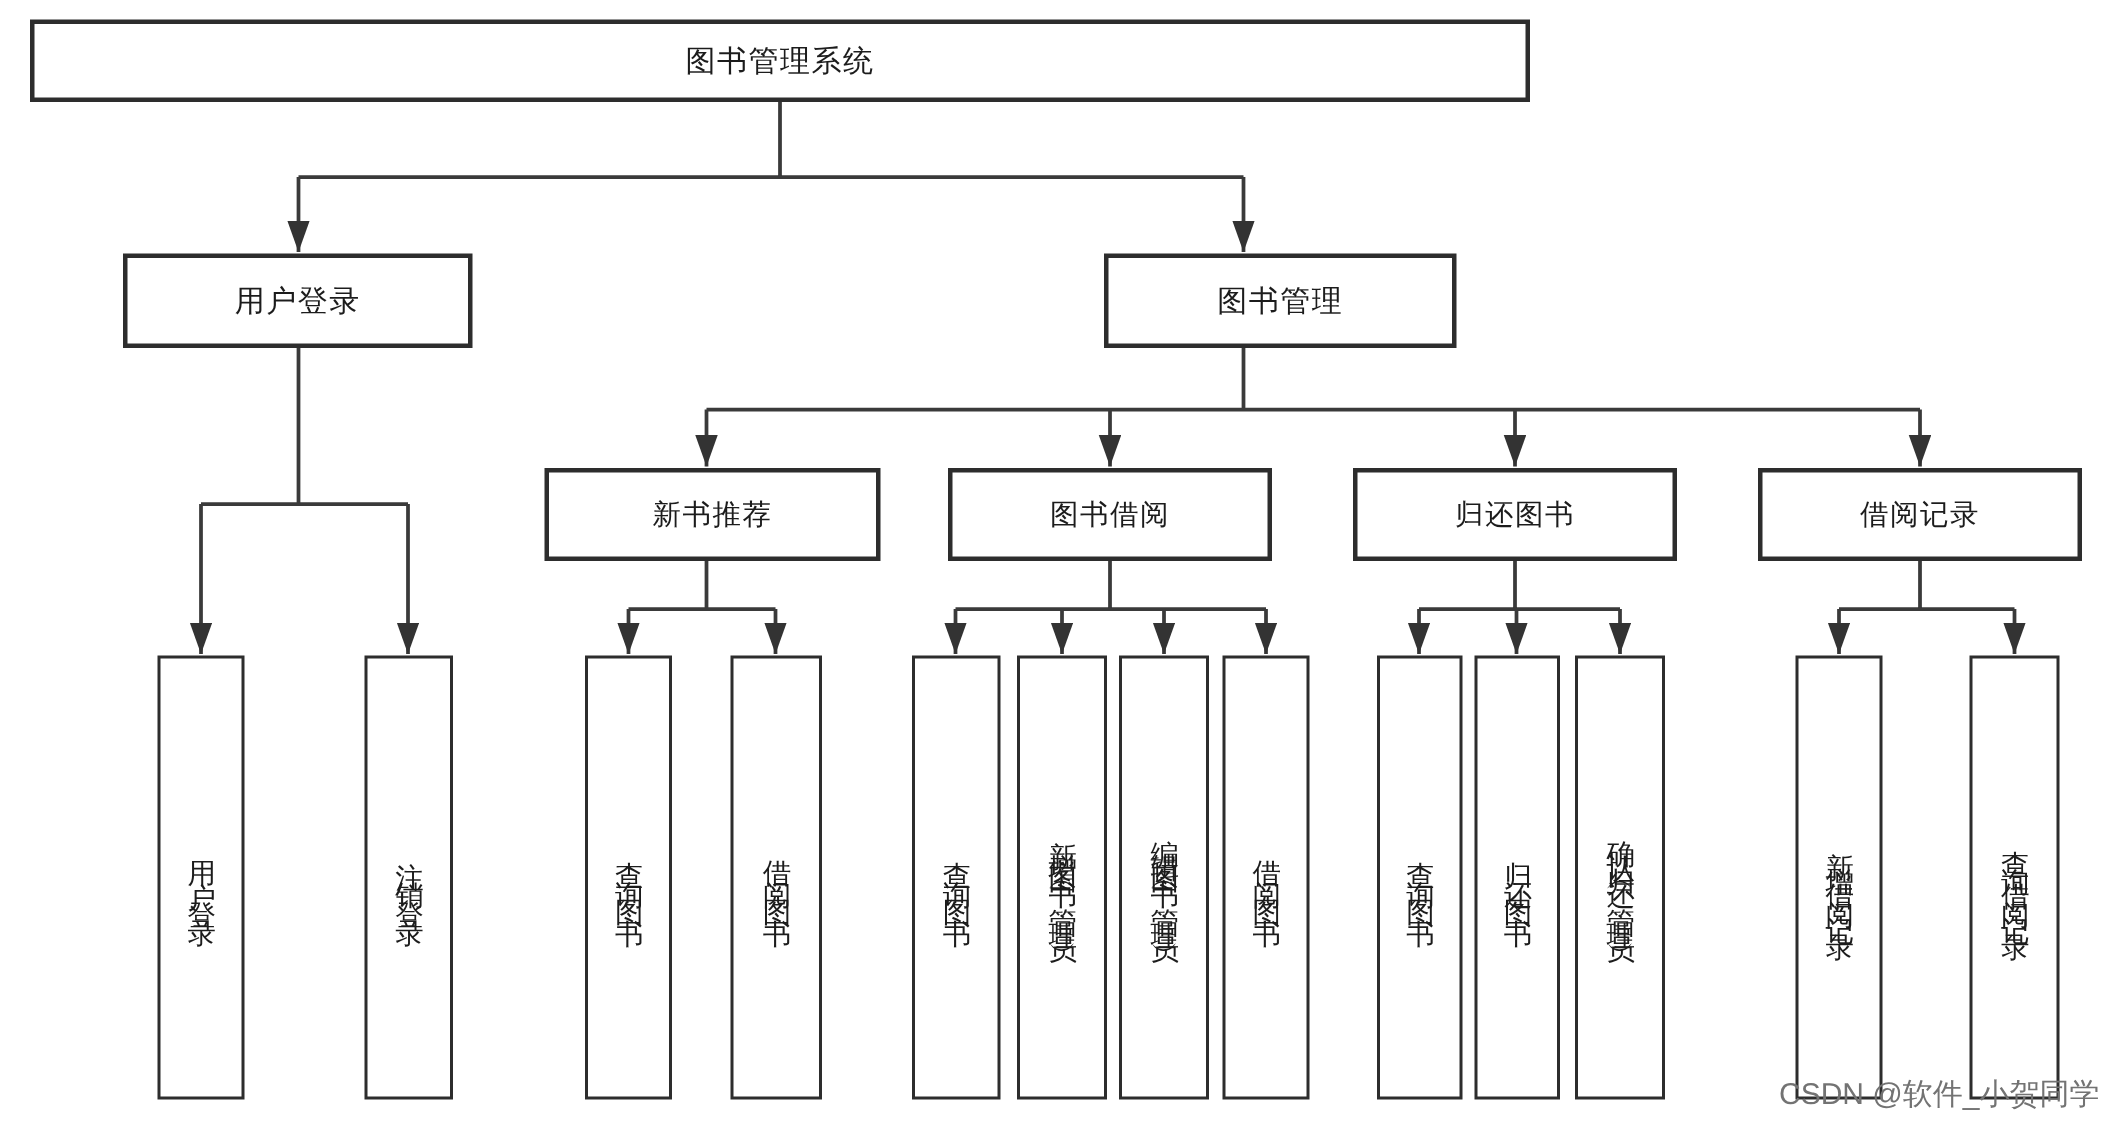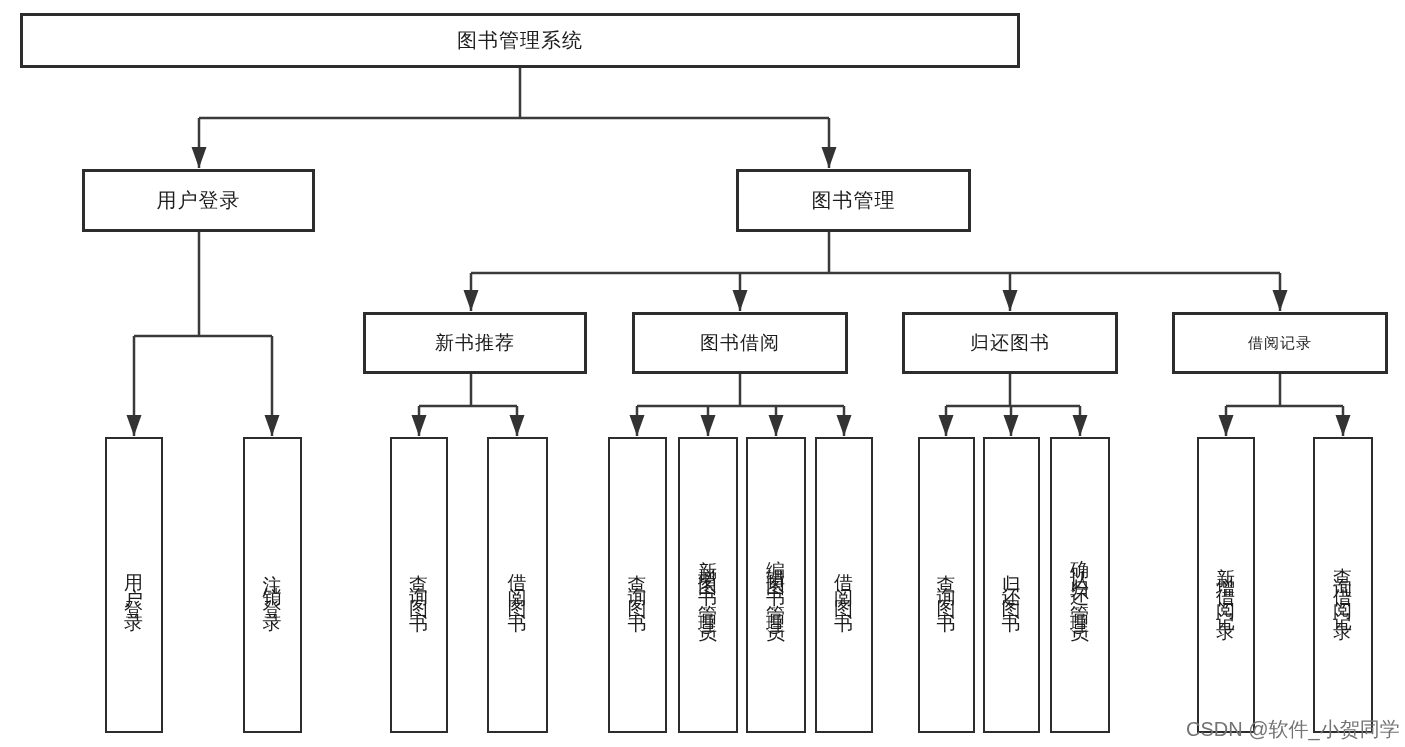--- a/index.html
+++ b/index.html
@@ -88,21 +88,21 @@
 </svg>
 
 <div class="node" style="left:20px; top:13px; width:1000px; height:55px;">图书管理系统</div>
 
 <div class="node" style="left:82px; top:169px; width:233px; height:63px;">用户登录</div>
 <div class="node" style="left:736px; top:169px; width:235px; height:63px;">图书管理</div>
 
 <div class="node" style="left:363px; top:312px; width:224px; height:62px; font-size:19px;">新书推荐</div>
 <div class="node" style="left:632px; top:312px; width:216px; height:62px; font-size:19px;">图书借阅</div>
 <div class="node" style="left:902px; top:312px; width:216px; height:62px; font-size:19px;">归还图书</div>
-<div class="node" style="left:1172px; top:312px; width:216px; height:62px; font-size:15px;">借阅记录</div>
+<div class="node" style="left:1172px; top:312px; width:216px; height:62px; font-size:19px;">借阅记录</div>
 
 <div class="leaf" style="left:105px; top:437px; width:58px; height:296px;">
   <span>用户登录</span>
 </div>
 <div class="leaf" style="left:243px; top:437px; width:59px; height:296px;">
   <span>注销登录</span>
 </div>
 
 <div class="leaf" style="left:390px; top:437px; width:58px; height:296px;">
   <span>查询图书</span>

